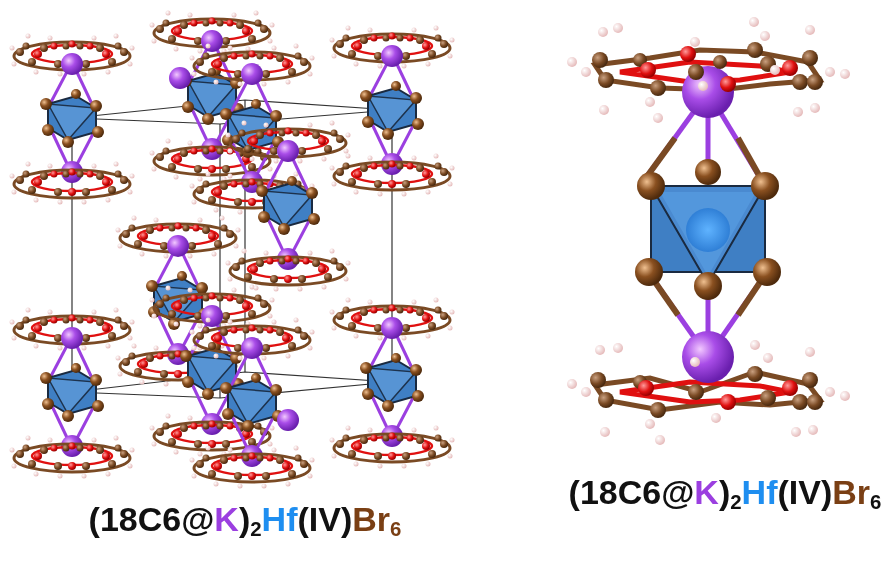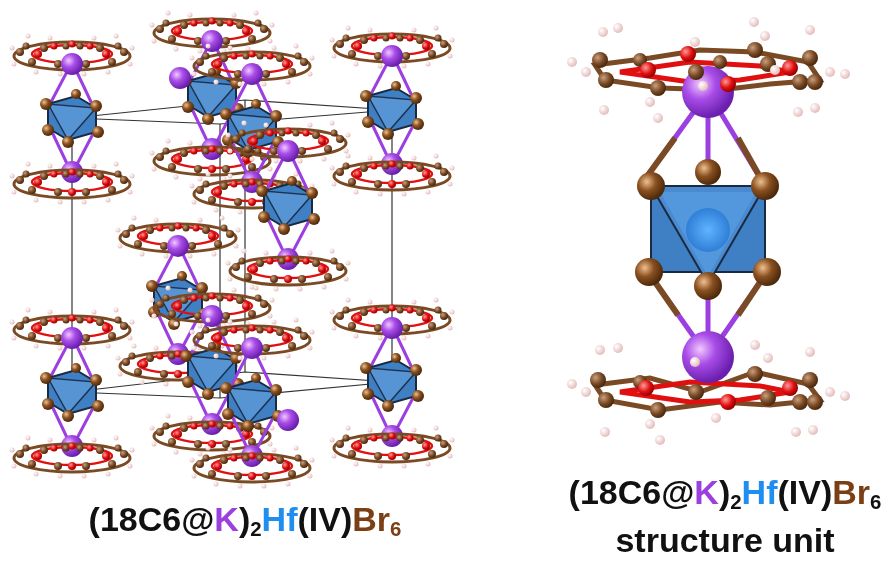--- a/index.html
+++ b/index.html
@@ -250,14 +250,13 @@
         <circle cx="813" cy="430" r="5"></circle>
       </g>
     </g>
   </g>
 </svg>
 
 <div id="left-caption" class="caption"><span>(18C6@</span><span class="k">K</span><span>)</span><sub>2</sub><span class="hf">Hf</span><span>(IV)</span><span class="br">Br</span><sub class="br">6</sub></div>
 
 <div id="right-caption" class="caption">
     <div><span>(18C6@</span><span class="k">K</span><span>)</span><sub>2</sub><span class="hf">Hf</span><span>(IV)</span><span class="br">Br</span><sub>6</sub></div>
-    <div>structure unit</div>
   </div>
 
 </body></html>

